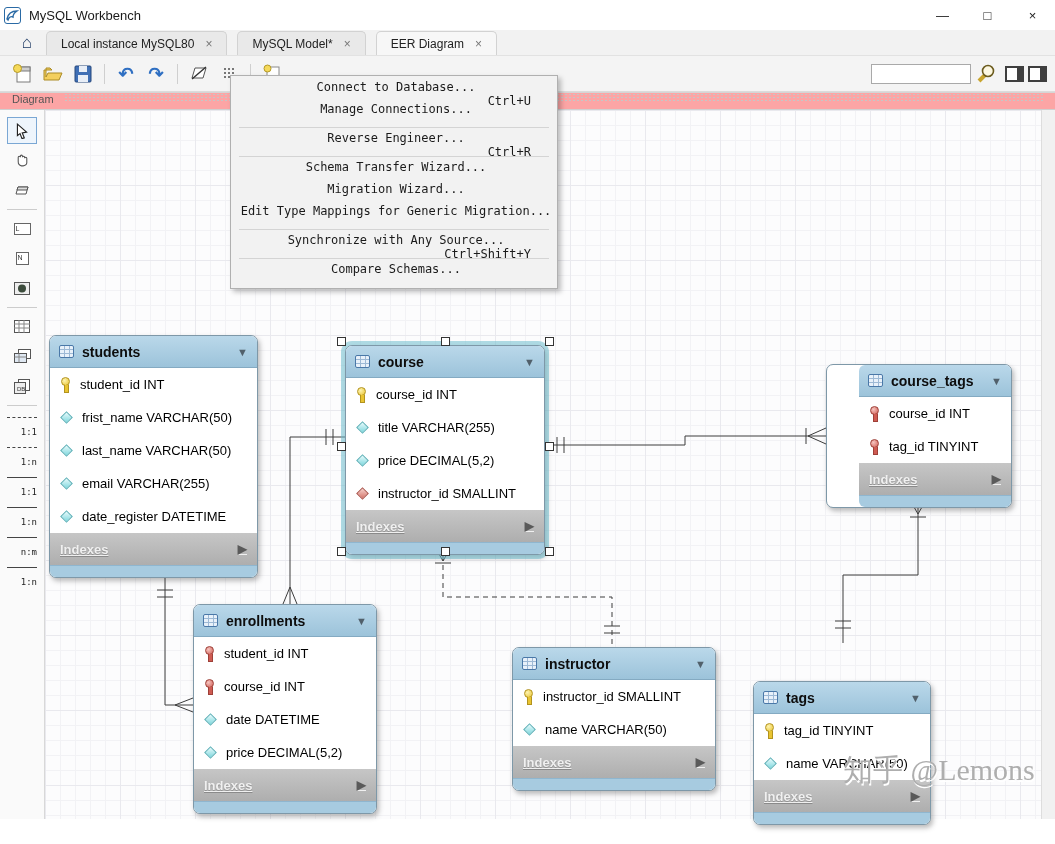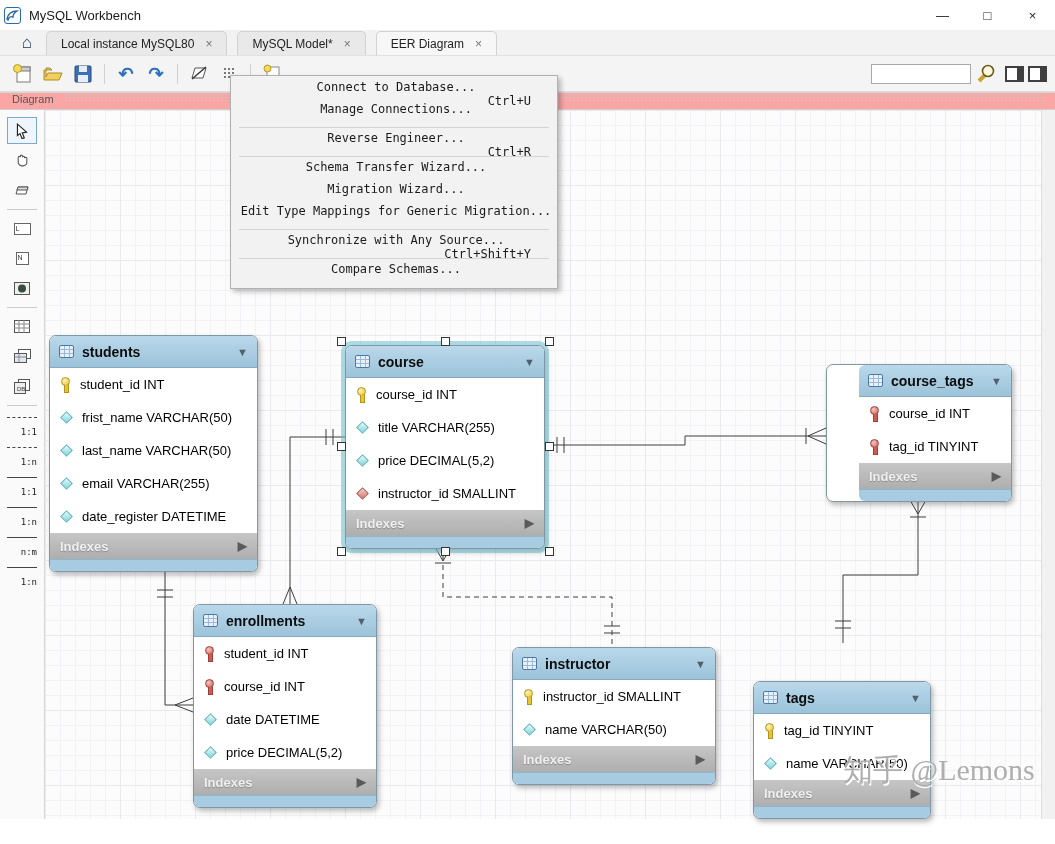--- a/index.html
+++ b/index.html
@@ -74,21 +74,21 @@
   .et-name { font-weight:bold; font-size:14px; color:#0d0d0d; }
   .et-caret { margin-left:auto; color:#51606b; font-size:11px; }
   .et-row { height:33px; display:flex; align-items:center; gap:8px; padding-left:9px; font-size:13px; color:#000; background:#fff; }
   .ic-col,.ic-fkcol { width:9px; height:9px; transform:rotate(45deg); background:linear-gradient(135deg,#e8fbfc,#7ed7dd); border:1px solid #58aeb5; flex:0 0 auto; margin:0 3px; }
   .ic-fkcol { background:linear-gradient(135deg,#f6d2cc,#d4756b); border-color:#a84f46; }
   .ic-pk,.ic-pkfk { width:13px; height:15px; position:relative; flex:0 0 auto; }
   .ic-pk::before,.ic-pkfk::before { content:""; position:absolute; left:2px; top:0; width:7px; height:7px; border-radius:50%; background:radial-gradient(circle at 35% 35%, #fdf3b0, #e9c431); border:1px solid #b2931f; }
   .ic-pk::after,.ic-pkfk::after { content:""; position:absolute; left:5px; top:8px; width:3px; height:7px; background:#e9c431; border:1px solid #b2931f; border-top:none; }
   .ic-pkfk::before { background:radial-gradient(circle at 35% 35%, #f6c5c0, #cf5b52); border-color:#9e4038; }
   .ic-pkfk::after { background:#cf5b52; border-color:#9e4038; }
-  .et-indexes { height:26px; background:linear-gradient(#c6c6c6,#aeaeae); display:flex; align-items:center; padding:0 10px; color:#f0f0f0; font-weight:bold; font-size:13px; text-shadow:0 1px 1px #8a8a8a; }
+  .et-indexes { height:32px; background:linear-gradient(#c6c6c6,#aeaeae); display:flex; align-items:center; padding:0 10px; color:#f0f0f0; font-weight:bold; font-size:13px; text-shadow:0 1px 1px #8a8a8a;text-decoration:underline; }
   .et-indexes .arr { margin-left:auto; color:#5a5a5a; font-size:12px; text-shadow:none; }
   .et-footer { height:12px; background:#a7cbe0; border-top:1px solid #8fb6cf; border-radius:0 0 6px 6px; }
 
   .handle { position:absolute; width:9px; height:9px; background:#fff; border:1px solid #333; z-index:30; }
 
   .watermark { position:absolute; left:798px; top:640px; z-index:40; font-size:30px; color:#aeaeae; text-shadow:1px 2px 0 #ffffff; white-space:nowrap;font-family:Liberation Serif, serif; }
 
   
   .dropdown { position:absolute; left:230px; top:75px; width:328px; z-index:100; background:#f2f2f2; border:1px solid #b0b0b0; box-shadow:3px 3px 5px rgba(0,0,0,.25); padding:4px 0; font-family:"DejaVu Sans Mono",monospace; font-size:12px; color:#1a1a1a; }
   .dd-item { height:22px; display:flex; align-items:center; padding:0 26px 0 30px; white-space:nowrap;flex-direction:column; }

